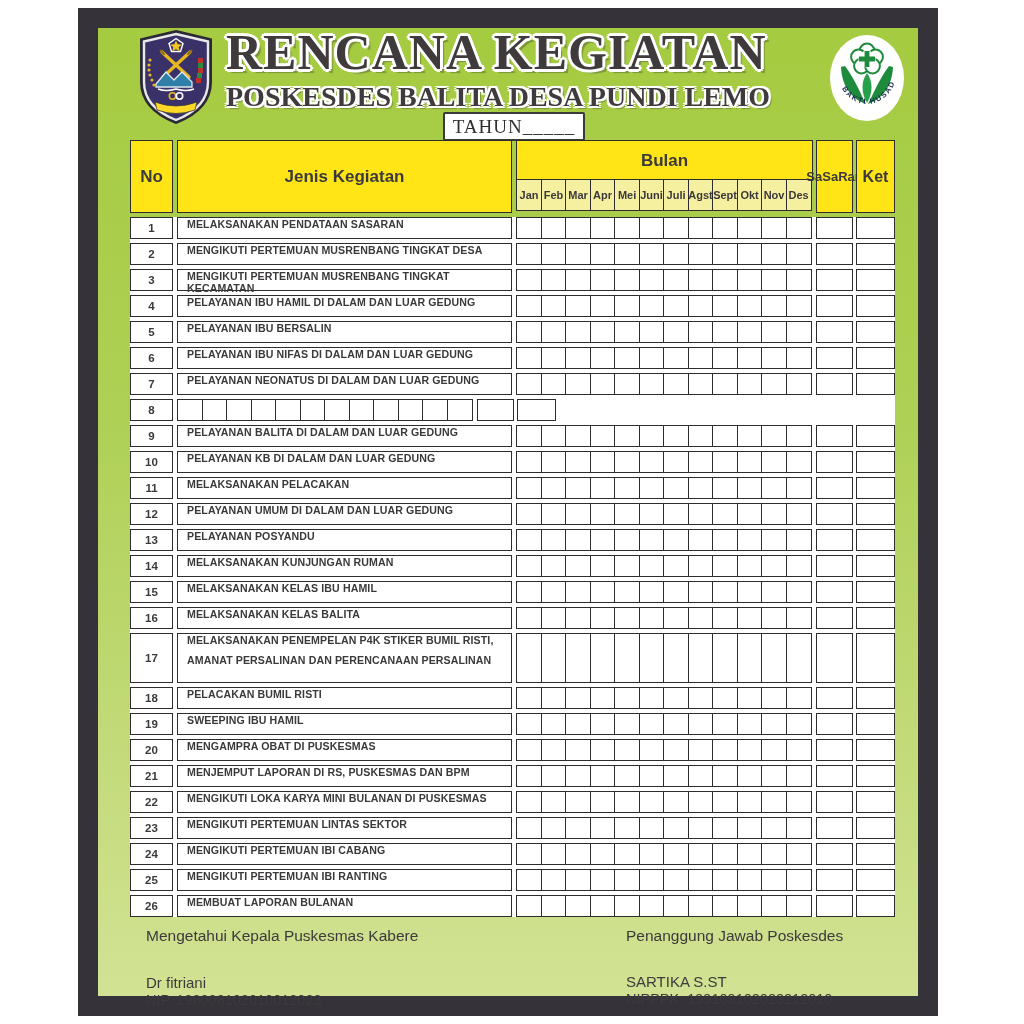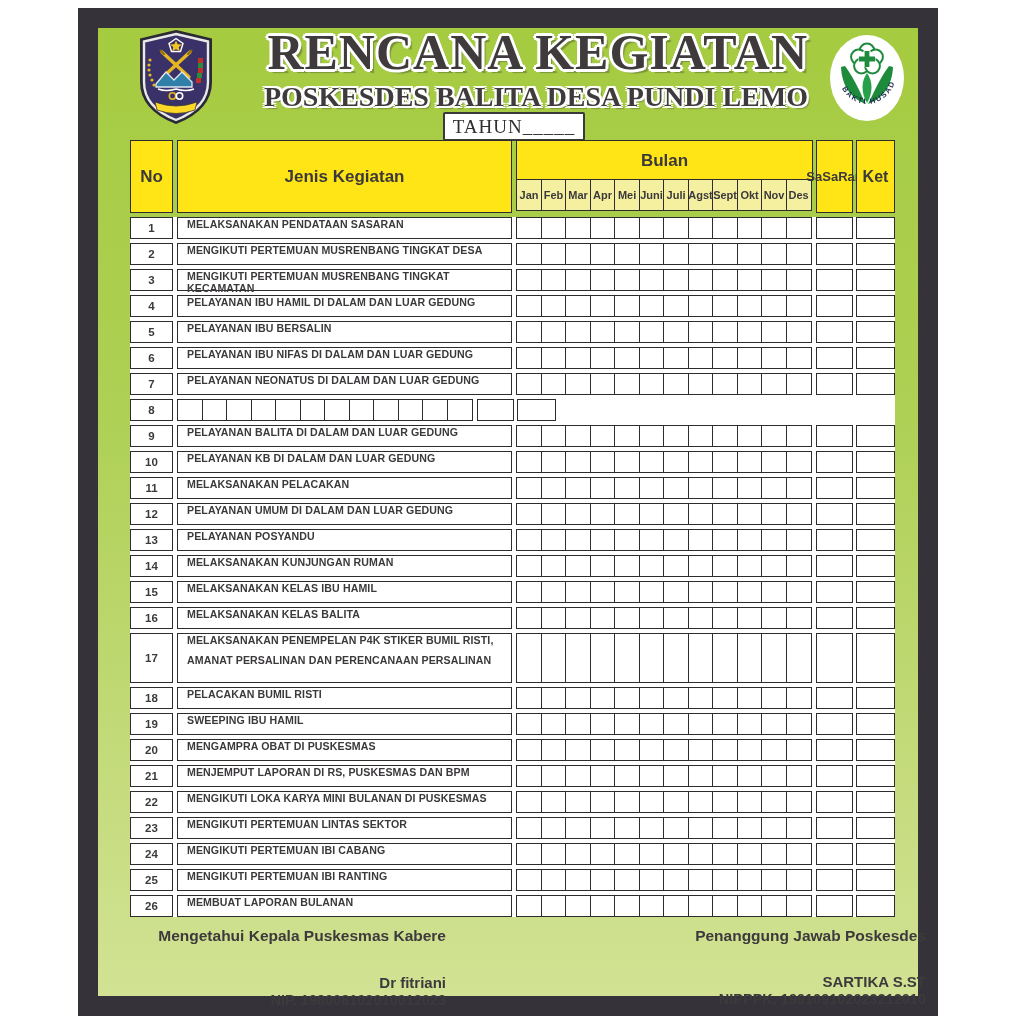--- a/index.html
+++ b/index.html
@@ -10,21 +10,21 @@
   .frame{
     position:absolute;left:78px;top:8px;width:860px;height:1008px;
     box-sizing:border-box;border:20px solid #363239;
     background:linear-gradient(180deg,#a5cb40 0%,#aed055 40%,#d2e294 100%);
   }
   .inner{position:absolute;left:0;top:0;width:820px;height:968px;}
 
   
   .logo-left{position:absolute;left:38px;top:2px;width:80px;height:94px;}
   .logo-right{position:absolute;right:10px;top:5px;width:82px;height:90px;}
-  .titles{position:absolute;left:110px;top:-4px;width:600px;text-align:right;}
+  .titles{position:absolute;left:110px;top:-4px;width:600px;text-align:left;padding-left:18px;}
   .title{
     font-family:"Liberation Serif",serif;font-weight:bold;font-size:50px;line-height:56px;
     color:#3f3b3d;letter-spacing:1px;white-space:nowrap;
     text-shadow:-2px -2px 0 #fff,2px -2px 0 #fff,-2px 2px 0 #fff,2px 2px 0 #fff,
       -3px 0 0 #fff,3px 0 0 #fff,0 -3px 0 #fff,0 3px 0 #fff,4px 4px 1px rgba(45,45,45,.35);
   }
   .subtitle{
     font-family:"Liberation Serif",serif;font-weight:bold;font-size:28px;line-height:30px;
     color:#3f3b3d;letter-spacing:0px;white-space:nowrap;margin-top:2px;
     text-shadow:-2px -2px 0 #fff,2px -2px 0 #fff,-2px 2px 0 #fff,2px 2px 0 #fff,
@@ -65,21 +65,21 @@
       padding-left:9px;font-weight:bold;font-size:10.6px;color:#3b393b;letter-spacing:0.1px;}
   .b-act .l2{margin-top:8px;}
   .b-months{width:297px;display:flex;}
   .b-month{box-sizing:border-box;border:1.6px solid #2e2c2e;background:#fff;width:26.1px;
       margin-left:-1.6px;}
   .b-month:first-child{margin-left:0;}
   .b-target{width:37px;margin-left:3px;}
   .b-ket{width:39px;margin-left:3px;}
 
   
-  .sig{position:absolute;width:300px;text-align:right;color:#3c3a3c;font-weight:bold;}
+  .sig{position:absolute;width:300px;text-align:left;color:#3c3a3c;font-weight:normal;}
   .sig-left{left:48px;top:899px;}
   .sig-right{left:528px;top:899px;}
   .sig .role{font-size:15.5px;}
   .sig .name{font-size:15px;margin-top:29px;}
   .sig .name-lower{font-size:15px;margin-top:28px;}
   .sig .nip{font-size:14.5px;margin-top:1px;}
 </style>
 </head>
 <body>
 

